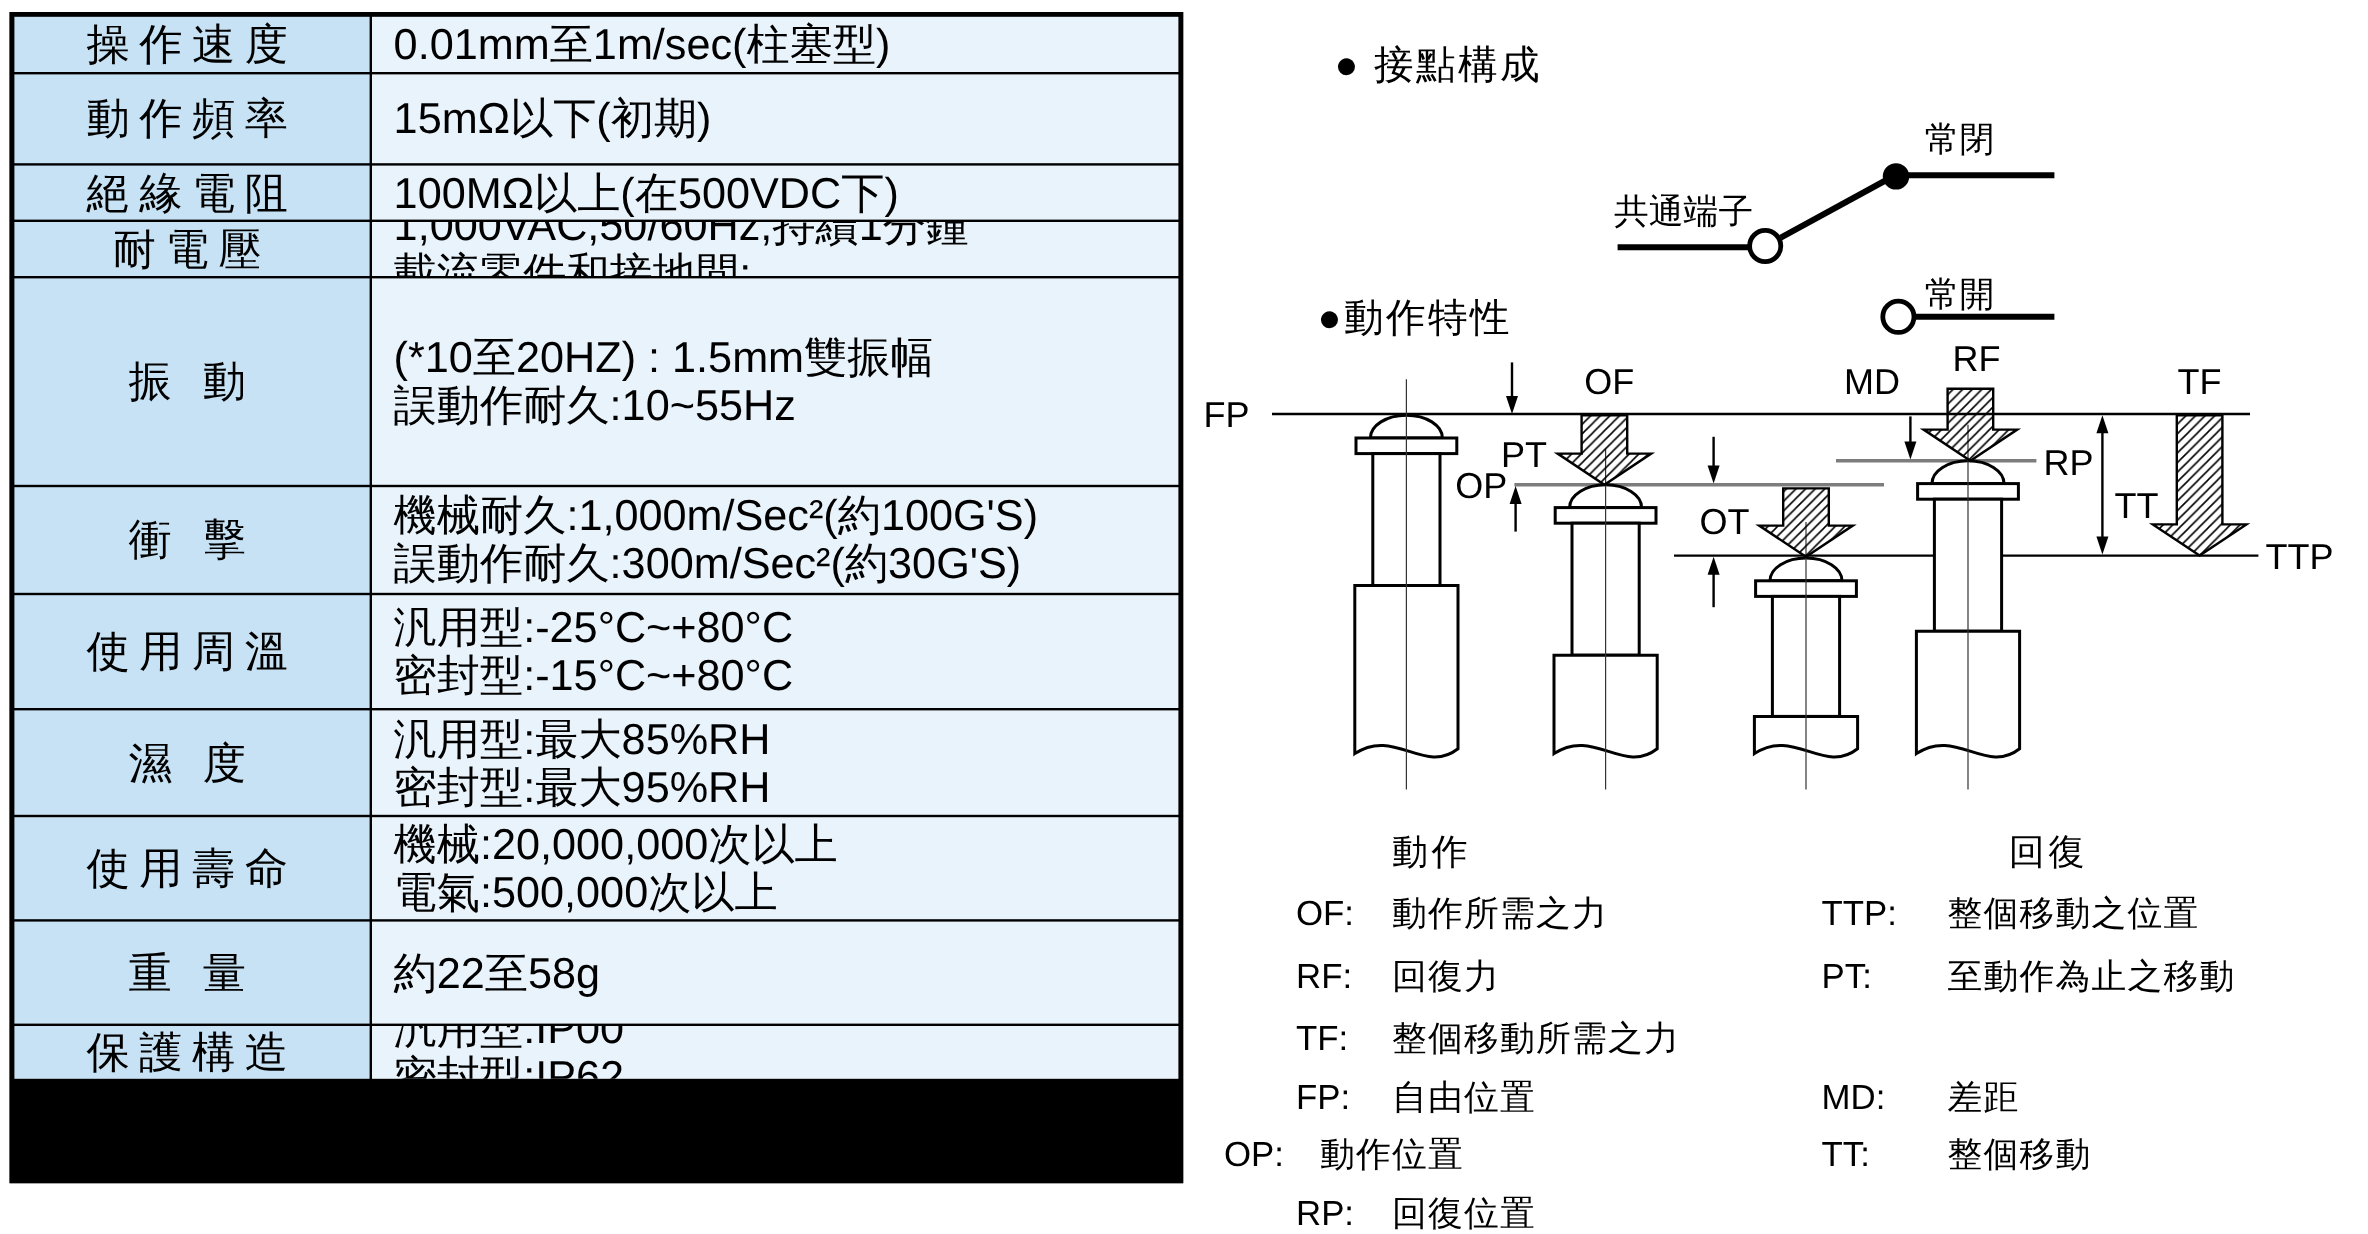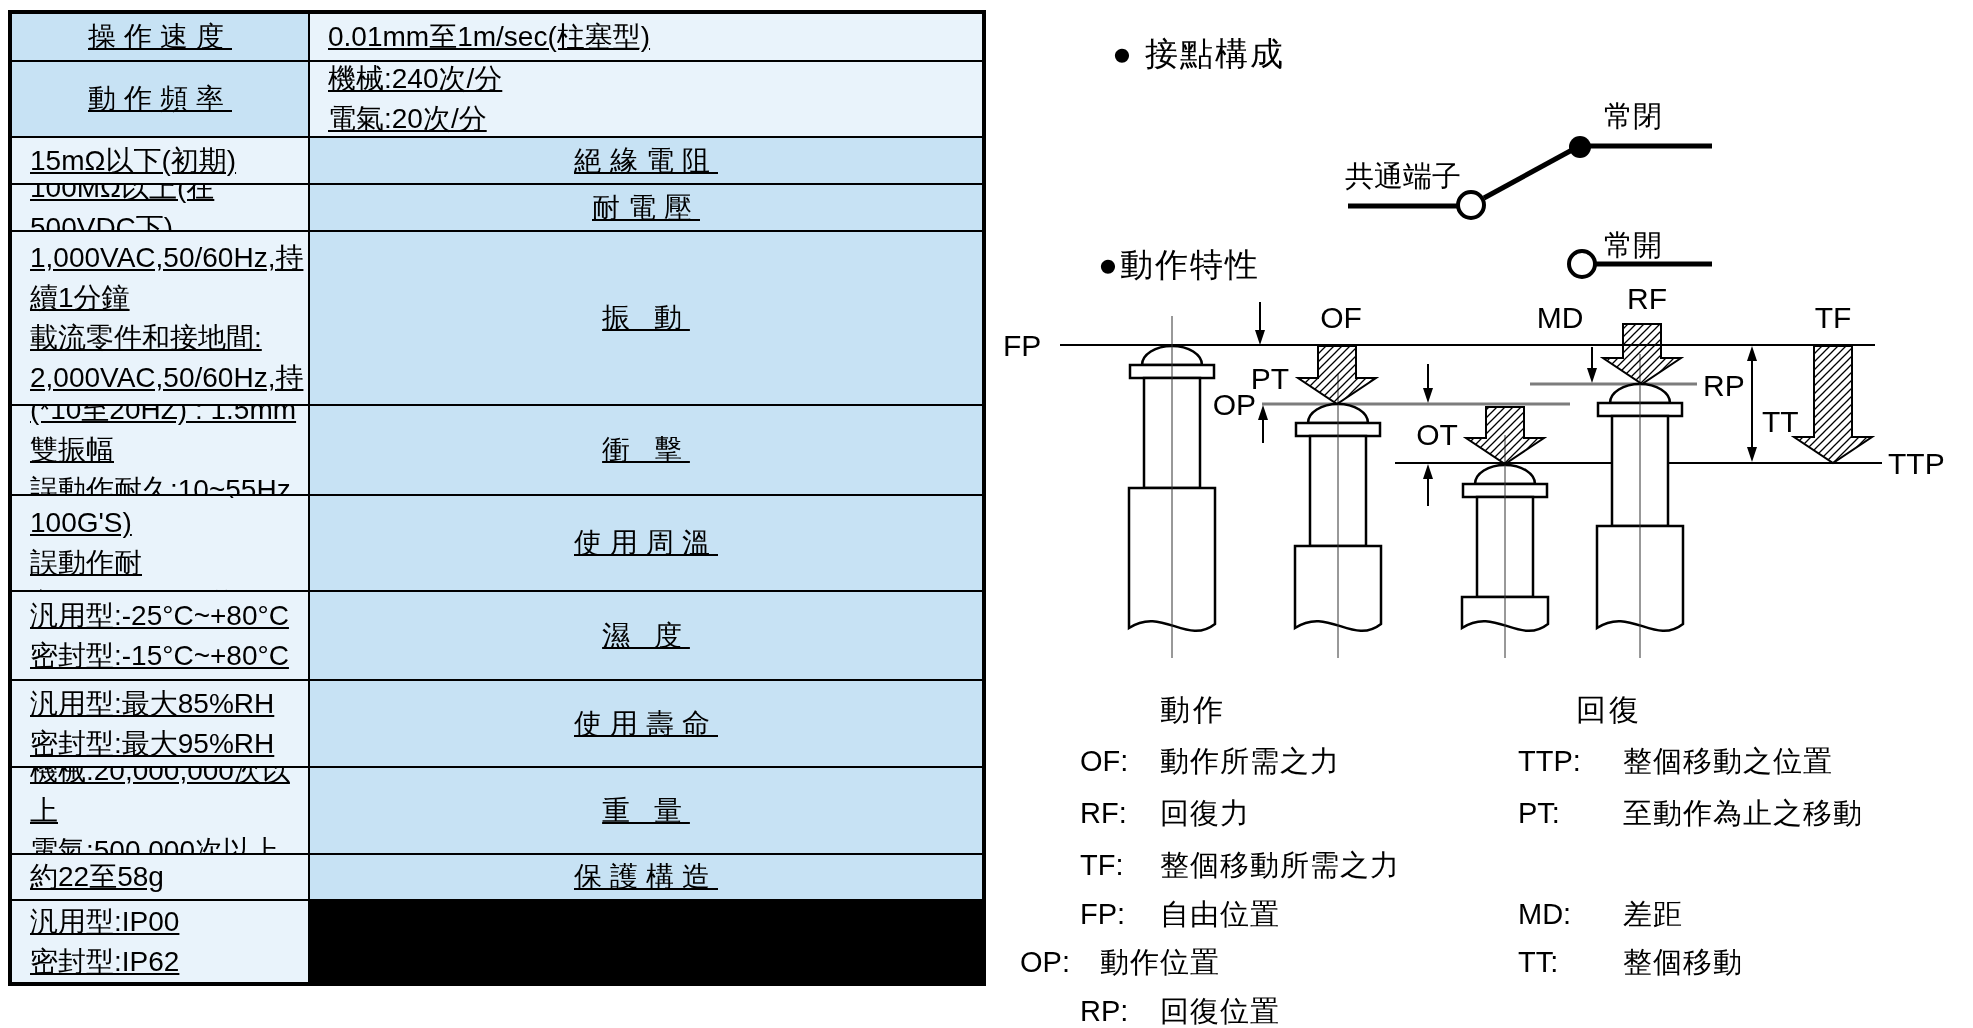--- a/index.html
+++ b/index.html
@@ -6,55 +6,53 @@
   body{font-family:"Liberation Sans","DejaVu Sans",sans-serif;color:#000;}
   .canvas{position:relative;width:1973px;height:1028px;background:#fff;overflow:hidden;}
 
   
   .spec-table{
     position:absolute;left:8px;top:10px;width:978px;
     display:grid;grid-template-columns:296px 1fr;
     grid-template-rows:46px 74px 45px 45px 172px 88px 94px 87px 85px 85px 44px 81px;
     gap:2px;background:#000;border:4px solid #000;box-sizing:border-box;
   }
-  .cell{overflow:hidden;display:flex;align-items:center;font-size:28px;line-height:40px;text-decoration:underline;}
+  .cell{overflow:hidden;display:flex;align-items:center;font-size:36px;line-height:40px;}
   .cell.lbl{background:#c7e2f4;justify-content:center;letter-spacing:8px;}
   .cell.val{background:#e9f3fb;padding-left:18px;white-space:pre-line;}
 
   
   .heading{position:absolute;font-size:33px;white-space:nowrap;letter-spacing:2px;}
   #contact-heading{left:1112px;top:32px;}
   #action-heading{left:1098px;top:243px;}
 
   
   svg{position:absolute;overflow:visible;}
   svg text{font-family:"Liberation Sans","DejaVu Sans",sans-serif;font-size:30px;fill:#000;}
   .cjk-label{font-size:29px;}
 
   
   .legend-header{position:absolute;font-size:30px;letter-spacing:3px;white-space:nowrap;}
   #legend-action-header{left:1160px;top:690px;}
-  #legend-return-header{left:1576px;top:690px;font-family:Liberation Mono, monospace;}
+  #legend-return-header{left:1674px;top:690px;font-family:Liberation Mono, monospace;}
   .legend-row{position:absolute;font-size:29px;white-space:nowrap;}
   .legend-row .abbr{display:inline-block;}
   .legend-row.lcol .abbr{min-width:80px;}
   .legend-row.rcol .abbr{min-width:105px;}
   .legend-row .ltxt{letter-spacing:1px;}
 </style>
 </head>
 <body>
 
 <div class="canvas">
 
   <div class="spec-table">
     <div class="cell lbl">操作速度</div>
     <div class="cell val">0.01mm至1m/sec(柱塞型)</div>
     <div class="cell lbl">動作頻率</div>
-    <div class="cell val">機械:240次/分
-電氣:20次/分</div>
     <div class="cell val">15mΩ以下(初期)</div>
     <div class="cell lbl">絕緣電阻</div>
     <div class="cell val">100MΩ以上(在500VDC下)</div>
     <div class="cell lbl">耐電壓</div>
     <div class="cell val">非連續端子間:
 1,000VAC,50/60Hz,持續1分鐘
 載流零件和接地間:
 2,000VAC,50/60Hz,持續1分鐘</div>
     <div class="cell lbl">振 動</div>
     <div class="cell val">(*10至20HZ) : 1.5mm雙振幅

